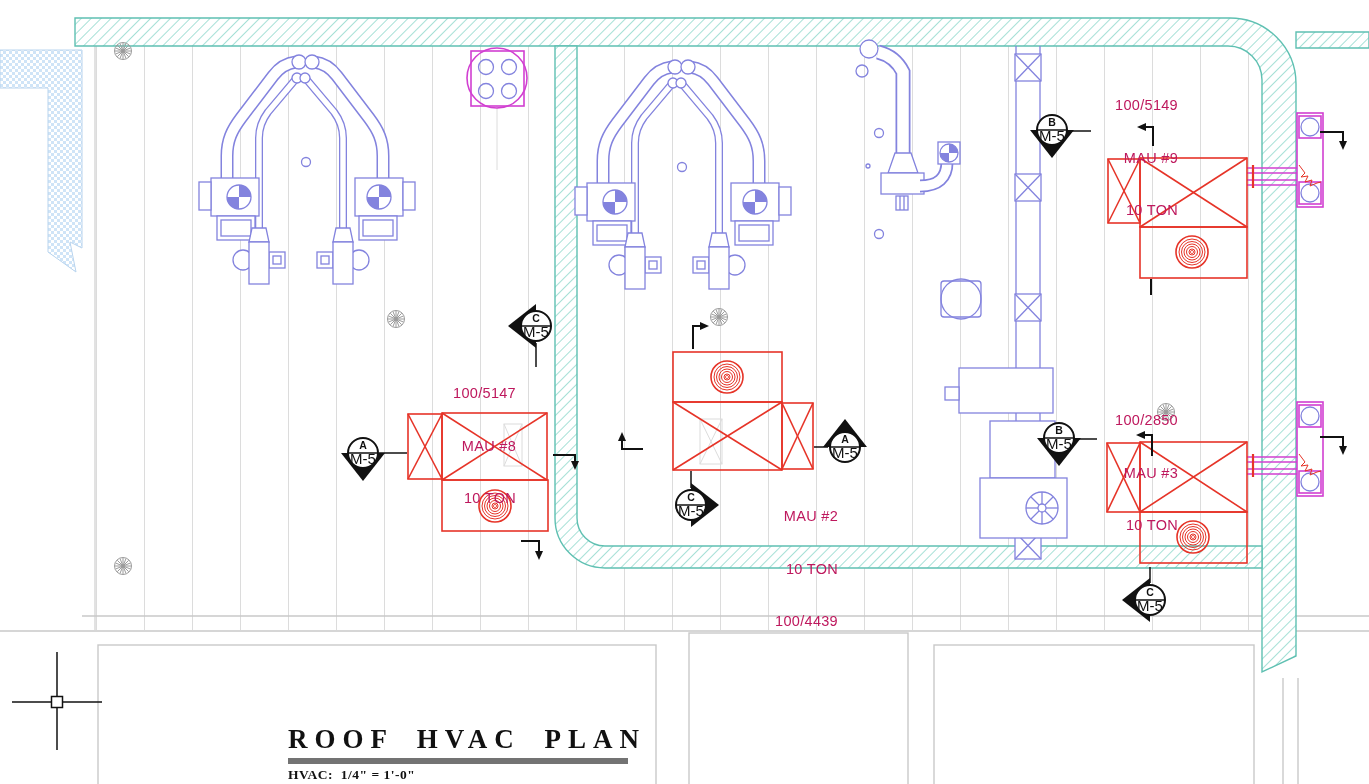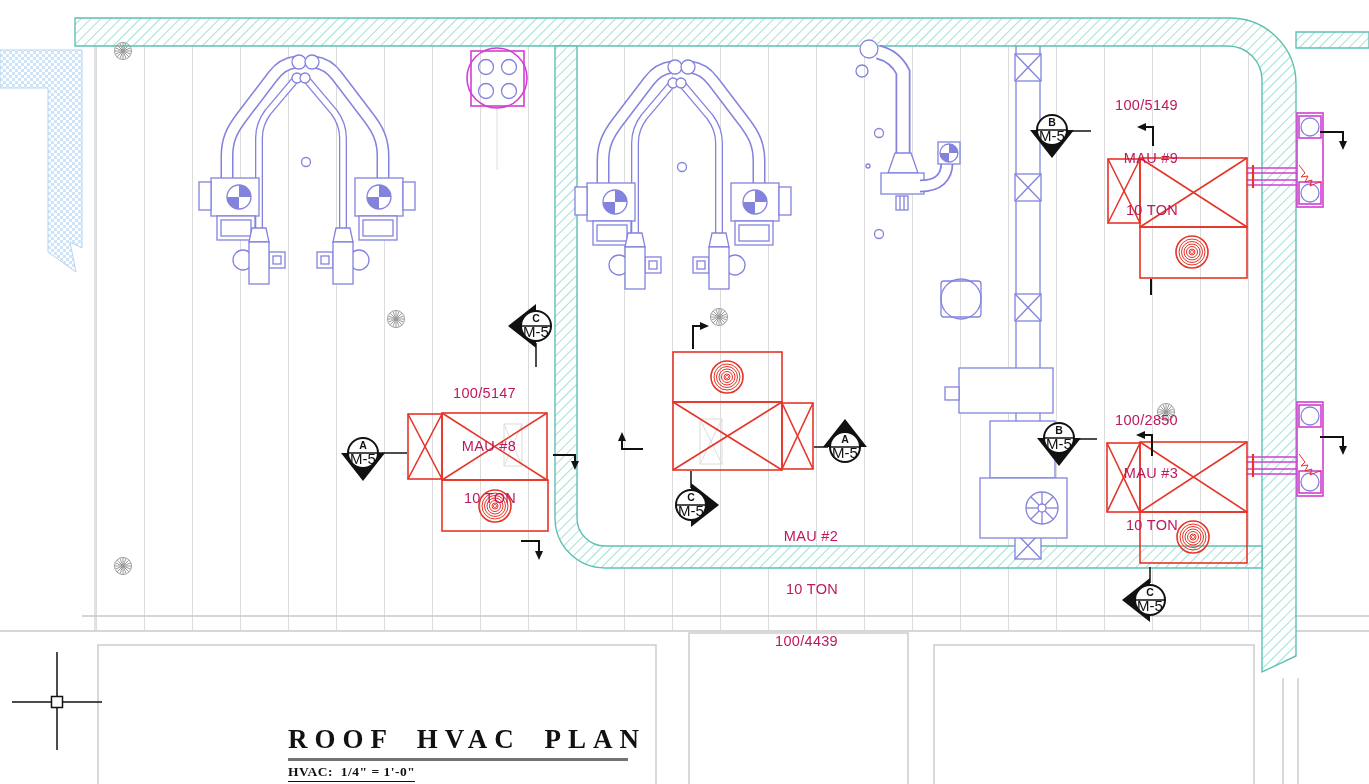--- a/index.html
+++ b/index.html
@@ -22,21 +22,21 @@
   .sb{stroke:#9a9a9a;stroke-width:1;fill:none;}
   
   .ulab{position:absolute;text-align:right;font-size:14.5px;line-height:17.5px;
         color:#be185d;letter-spacing:.3px;white-space:pre;}
   .smk{position:absolute;width:34px;text-align:center;color:#111;}
   .smk .lt{display:block;font-size:10.5px;line-height:13px;font-weight:bold;}
   .smk .sh{display:block;font-size:15px;line-height:13px;}
   .titleblock{position:absolute;left:288px;top:724px;width:340px;color:#111;
               font-family:"Liberation Serif",serif;}
   .titleblock .t{font-size:27px;font-weight:bold;letter-spacing:7px;word-spacing:10px;
-                 border-bottom:3px solid #737373;padding-bottom:3px;white-space:nowrap;}
+                 border-bottom:6px solid #737373;padding-bottom:3px;white-space:nowrap;}
   .titleblock .s{display:inline-block;margin-top:3px;font-size:13.5px;font-weight:bold;
                  letter-spacing:.5px;border-bottom:1.5px solid #111;padding-bottom:1px;
                  white-space:pre;}
 </style>
 </head>
 <body>
 
 <div class="stage">
 
 <svg width="1369" height="784" viewBox="0 0 1369 784">
@@ -383,21 +383,21 @@
     <line x1="57" y1="652" x2="57" y2="750" class="blk1"></line>
     <rect x="51.5" y="696.5" width="11" height="11" fill="#fff" stroke="#111" stroke-width="1.5"></rect>
   </g>
 </svg>
 
 <div class="ulab" style="left:396px;top:350px;width:120px;">
   <div>100/5147</div>
   <div>MAU #8</div>
   <div>10 TON</div>
 </div>
-<div class="ulab" style="left:716px;top:493px;width:122px;">
+<div class="ulab" style="left:716px;top:473px;width:122px;">
   <div>MAU #2</div>
   <div>10 TON</div>
   <div>100/4439</div>
 </div>
 <div class="ulab" style="left:1056px;top:62px;width:122px;">
   <div>100/5149</div>
   <div>MAU #9</div>
   <div>10 TON</div>
 </div>
 <div class="ulab" style="left:1056px;top:377px;width:122px;">

